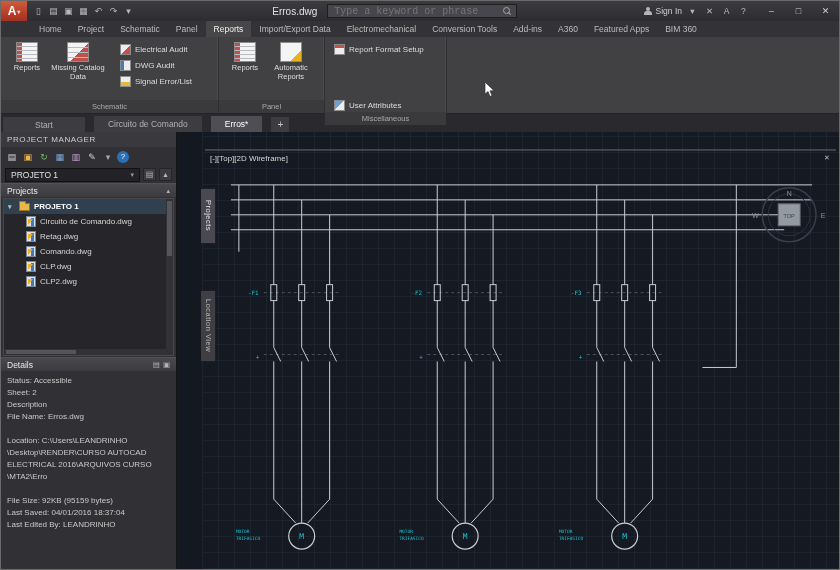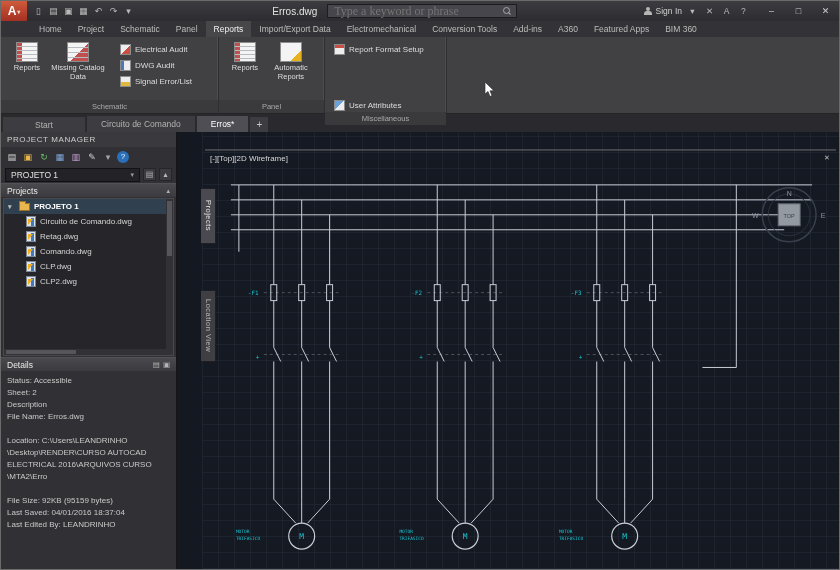--- a/index.html
+++ b/index.html
@@ -9,21 +9,21 @@
 
   
   .titlebar{height:20px;flex:none;background:linear-gradient(#3b3b40,#2d2d31);display:flex;align-items:center;color:#c8c8c8;}
   .logo{width:26px;height:20px;background:linear-gradient(#d05a3a,#a33022);color:#fff;font-weight:bold;font-size:12px;display:flex;align-items:center;justify-content:center;flex:none;}
   .logo .caret{font-size:6px;margin-left:1px;color:#f0d0c8;}
   .qat{display:flex;align-items:center;margin-left:4px;}
   .qat span{width:15px;height:16px;display:flex;align-items:center;justify-content:center;font-size:9px;color:#b9b9b9;}
   .tb-center{display:flex;align-items:center;margin:0 auto;}
   .tb-filename{font-size:10px;color:#e3e3e3;padding:0 10px;}
   .tb-search{display:flex;align-items:center;gap:4px;width:190px;height:14px;background:#46464c;border:1px solid #1d1d20;padding:0 4px;}
-  .tb-search input{flex:1;background:transparent;border:none;outline:none;color:#9a9a9a;font-size:12px;font-family:Liberation Serif, serif;}
+  .tb-search input{flex:1;background:transparent;border:none;outline:none;color:#9a9a9a;font-size:10px;font-family:Liberation Mono, monospace;}
   .mag{width:9px;height:9px;position:relative;flex:none;}
   .mag::before{content:"";position:absolute;left:0;top:0;width:5px;height:5px;border:1px solid #a8a8a8;border-radius:50%;}
   .mag::after{content:"";position:absolute;left:5px;top:6px;width:3px;height:1px;background:#a8a8a8;transform:rotate(45deg);}
   .tb-right{display:flex;align-items:center;height:100%;}
   .person{width:9px;height:9px;position:relative;margin-right:3px;}
   .person::before{content:"";position:absolute;left:2.5px;top:0;width:4px;height:4px;border-radius:50%;background:#b5b5b5;}
   .person::after{content:"";position:absolute;left:0.5px;top:4.5px;width:8px;height:4px;border-radius:3px 3px 0 0;background:#b5b5b5;}
   .signin{font-size:8.5px;color:#cfcfcf;margin-right:2px;}
   .tb-right .tbico{width:17px;height:16px;display:flex;align-items:center;justify-content:center;font-size:8.5px;color:#b9b9b9;}
   .winbtns{display:flex;height:100%;margin-left:6px;}
@@ -49,21 +49,21 @@
   .smbtn{display:flex;align-items:center;gap:4px;font-size:8px;color:#dcdcdc;padding:1px 3px;white-space:nowrap;}
   .ico-sm{width:11px;height:11px;border:1px solid #8c8c8c;flex:none;}
   .ico-sm.a1{background:linear-gradient(135deg,#ededed 55%,#c94f44 55%);}
   .ico-sm.a2{background:linear-gradient(90deg,#4a79b8 0 3px,#ededed 3px);}
   .ico-sm.a3{background:linear-gradient(0deg,#e2b93c 0 4px,#ededed 4px);}
   .ico-sm.m1{background:linear-gradient(180deg,#c94f44 0 3px,#ededed 3px);}
   .ico-sm.m2{background:linear-gradient(135deg,#6aa1d8 45%,#ededed 45%);}
   .cursor{position:absolute;left:483px;top:80px;z-index:30;}
 
   
-  .doctabs{height:18px;flex:none;background:#2a2a2e;display:flex;align-items:flex-end;gap:2px;padding-left:2px;}
+  .doctabs{height:18px;flex:none;background:#2a2a2e;display:flex;align-items:flex-end;gap:9px;padding-left:2px;}
   .doctab{height:15px;background:#3d3d41;color:#b2b2b2;font-size:8.5px;display:flex;align-items:center;padding:8px 14px;white-space:nowrap;}
   .doctab.active{background:#4e4e54;color:#fff;}
   .doctab.plus{padding:0 6px;font-size:10px;color:#c5c5c5;}
 
   
   .main{flex:1;position:relative;overflow:hidden;background:#141820;}
 
   
   .palette{position:absolute;left:0;top:0;width:176px;height:100%;background:#313135;border-right:1px solid #151518;display:flex;flex-direction:column;z-index:4;}
   .pm-title{height:15px;flex:none;background:#3a3a3e;color:#cfcfcf;font-size:8px;letter-spacing:.6px;line-height:15px;padding-left:6px;}

